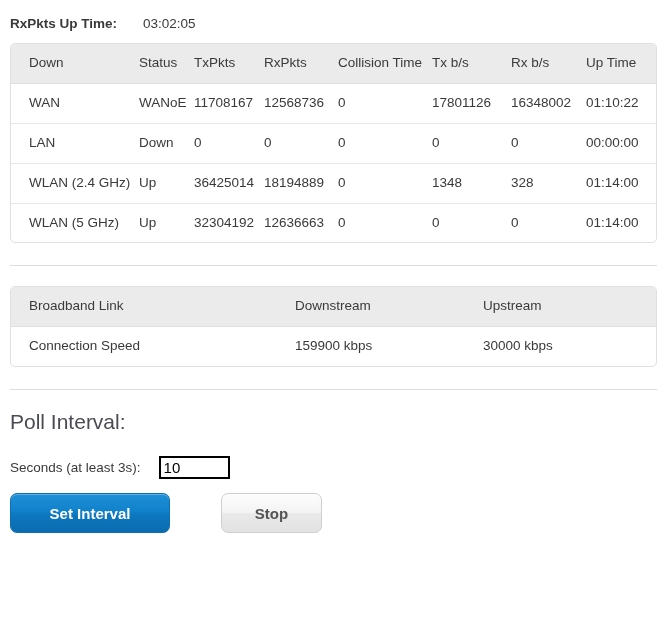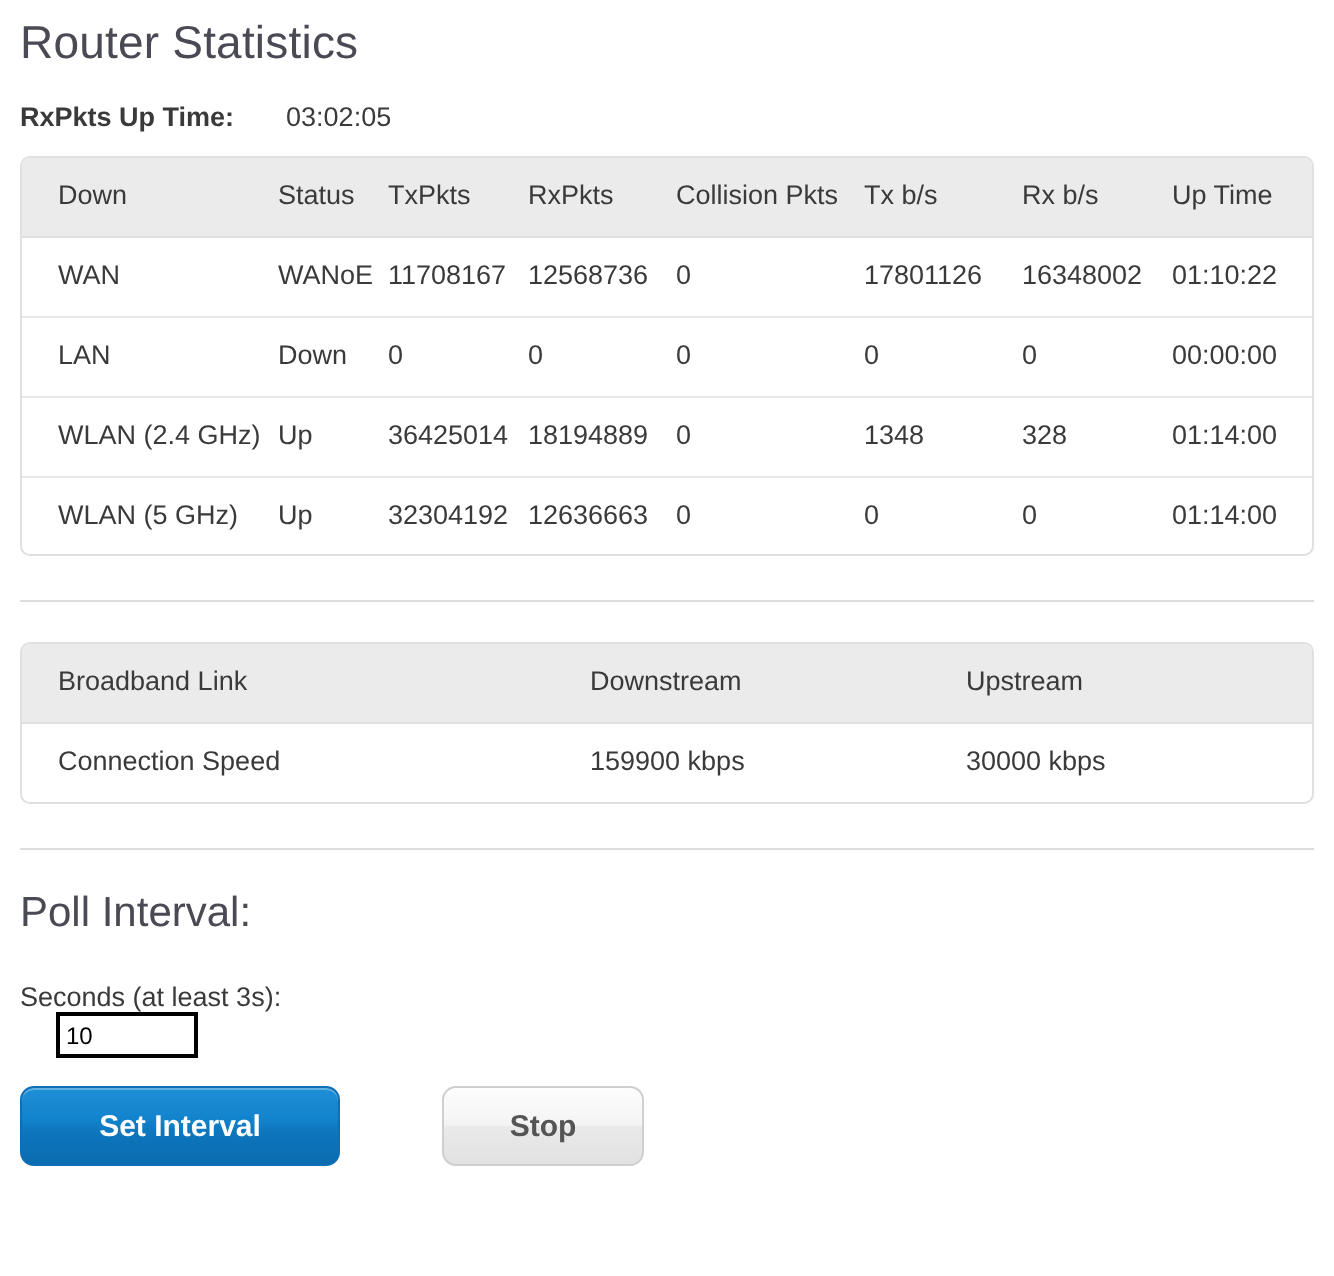--- a/index.html
+++ b/index.html
@@ -105,34 +105,33 @@
 
   
   .section-title {
     font-size: 21px;
     font-weight: 400;
     color: #4a4a54;
     margin: 0 0 0 2px;
   }
   .field-row {
     display: flex;
-    align-items: flex-start;
+    align-items: center;
     margin: 22px 0 0 2px;
-    flex-direction: column;
   }
   .field-label {
     font-size: 13.5px;
     color: #3a3a3a;
   }
   .seconds-input {
     margin-left: 18px;
     width: 62px;
     height: 17px;
     font-family: "Liberation Sans", sans-serif;
-    font-size: 12px;
+    font-size: 15px;
     color: #000000;
     padding: 1px 2px 1px 3px;
     border: 2px solid #000000;
     background: #ffffff;
     box-sizing: content-box;
     outline: none;
     caret-color: #000000;
   }
   .button-row {
     display: flex;
@@ -164,21 +163,20 @@
     font-weight: bold;
     border: 1px solid #cfcfcf;
     background: linear-gradient(to bottom, #fdfdfd 0%, #f4f4f4 48%, #e9e9e9 52%, #e2e2e2 100%);
   }
 </style>
 </head>
 <body>
 
 <div class="page">
 
-  <h1 class="page-title">Router Statistics</h1>
 
   <div class="uptime-line">
     <span class="uptime-label">RxPkts Up Time:</span>
     <span class="uptime-value">03:02:05</span>
   </div>
 
   <div class="panel">
     <table class="stats stats-main">
       <colgroup>
         <col class="c-port">
@@ -189,21 +187,21 @@
           <col class="c-txbs">
           <col class="c-rxbs">
           <col class="c-uptime">
       </colgroup>
       <thead>
         <tr>
           <th>Down</th>
           <th>Status</th>
           <th>TxPkts</th>
           <th>RxPkts</th>
-          <th>Collision Pkts</th>
+          <th>Collision Time</th>
           <th>Tx b/s</th>
           <th>Rx b/s</th>
           <th>Up Time</th>
         </tr>
       </thead>
       <tbody>
         <tr>
           <td>WAN</td>
           <td>WANoE</td>
           <td>11708167</td>

